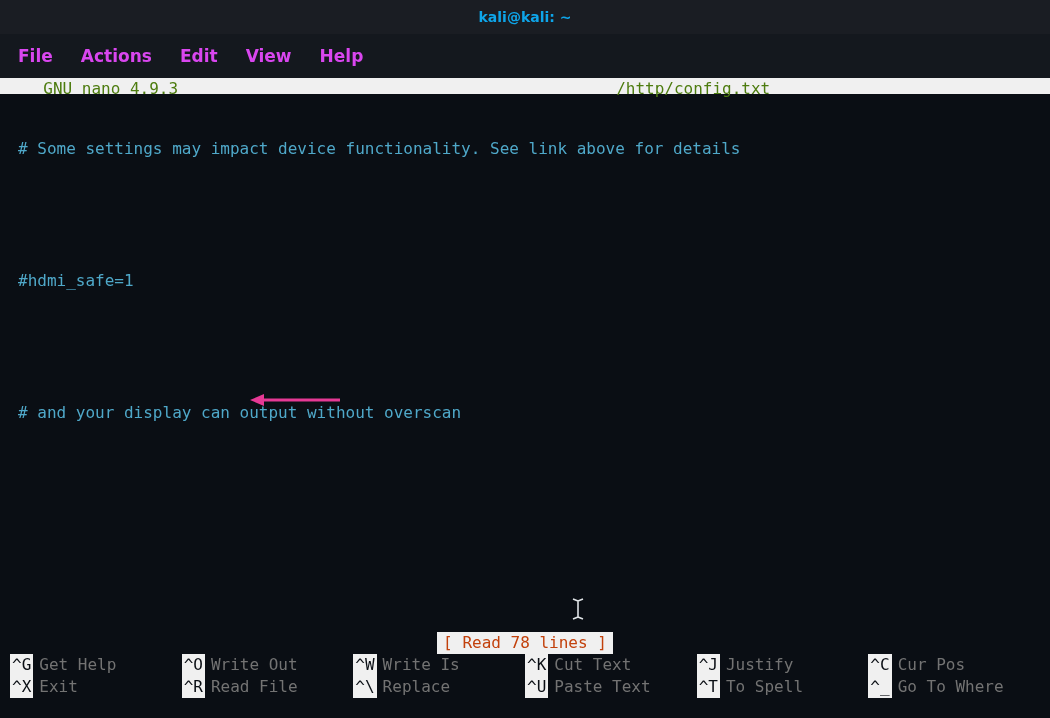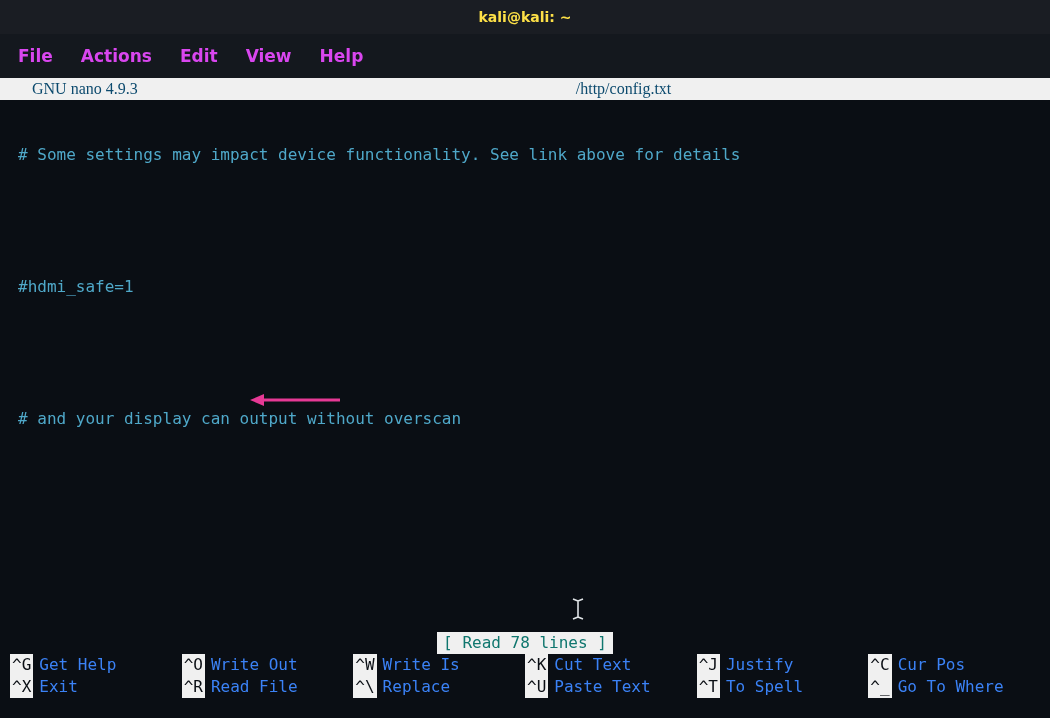--- a/index.html
+++ b/index.html
@@ -9,21 +9,21 @@
   background: #0a0e14;
   font-family: "DejaVu Sans Mono", "Liberation Mono", monospace;
   font-size: 16px;
   color: #9fbcca;
   overflow: hidden;
   position: relative;
 }
 .titlebar {
   height: 34px;
   background: #1a1d23;
-  color: #fde047;
+  color: #0ea5e9;
   display: flex;
   align-items: center;
   justify-content: center;
   font-family: "DejaVu Sans", sans-serif;
   font-size: 14px;
   font-weight: 600;
 }
 .menubar {
   height: 44px;
   background: #14181e;
@@ -38,24 +38,23 @@
 }
 .menubar .mi { cursor: pointer; }
 .terminal {
   padding: 0;
   background: #0a0e14;
   height: calc(718px - 78px);
   position: relative;
 }
 .status-line {
   display: flex;
-  height: 22px;
-  line-height: 22px;
-  color: #0c4a6e;
-  font-family: Liberation Serif, serif;
+  height: 16px;
+  line-height: 22px;
+  color: #4d7c0f;
 }
 .status-title {
   background: #f0f0f0;
   padding: 0 8px 0 24px;
   white-space: pre;
 }
 .status-gap { background: #f0f0f0; flex: 0 0 auto; width: 420px; }
 .status-file { background: #f0f0f0; padding: 0 10px; white-space: pre; }
 .status-tail { background: #f0f0f0; flex: 1; }
 .content {
@@ -91,21 +90,21 @@
   font-size: 16px;
 }
 .read-line {
   display: flex;
   justify-content: center;
   height: 22px;
   line-height: 22px;
 }
 .read-pill {
   background: #f0f0f0;
-  color: #0f766e;
+  color: #c2410c;
   padding: 0 6px;
   white-space: pre;
 }
 .shortcut-row {
   display: flex;
   height: 22px;
   line-height: 22px;
   gap: 0;
 }
 .sc {
@@ -114,21 +113,21 @@
   width: 176px;
   white-space: pre;
 }
 .sc .key {
   background: #f0f0f0;
   color: #0a0e14;
   padding: 0 2px;
   margin-right: 6px;
   font-weight: 500;
 }
-.sc .lbl { color: #3b82f6; }
+.sc .lbl { color: #737373; }
 </style>
 </head>
 <body>
 
 <div class="titlebar">
   <span>kali@kali: ~</span>
 </div>
 
 <div class="menubar">
   <span class="mi">File</span>

